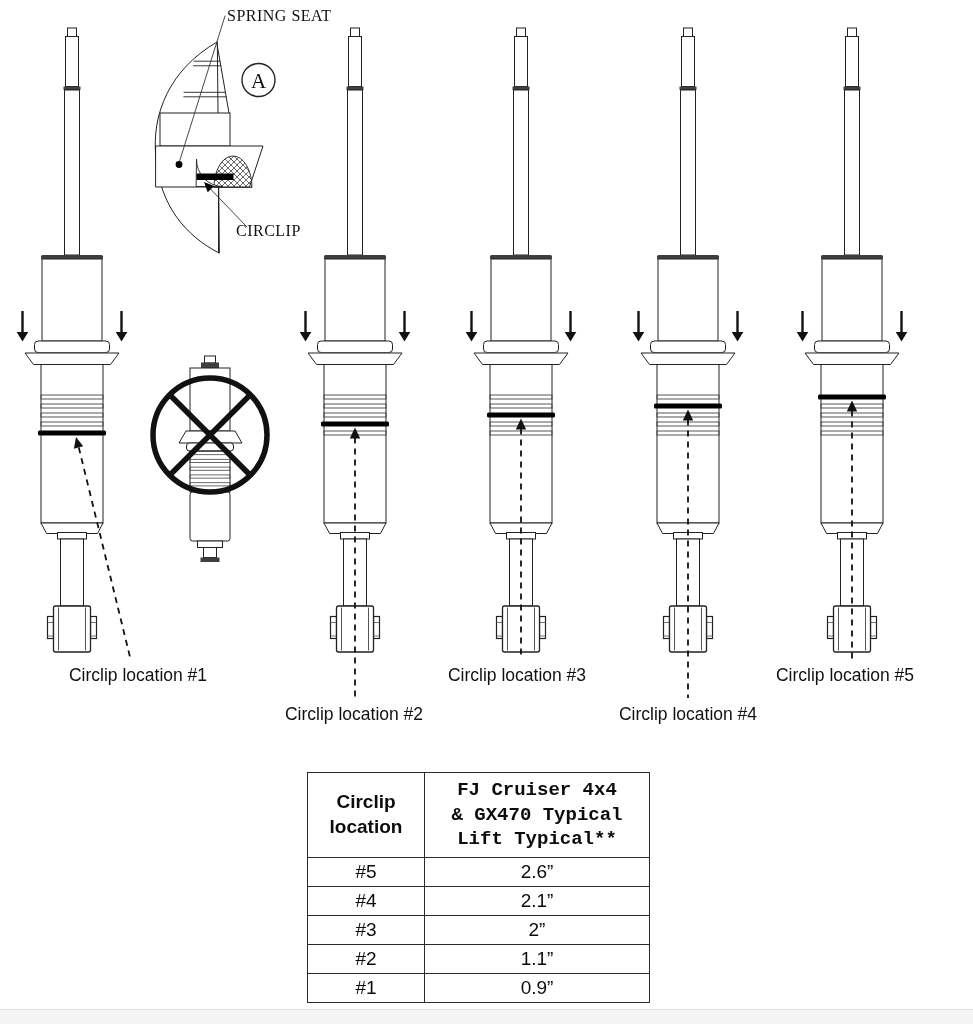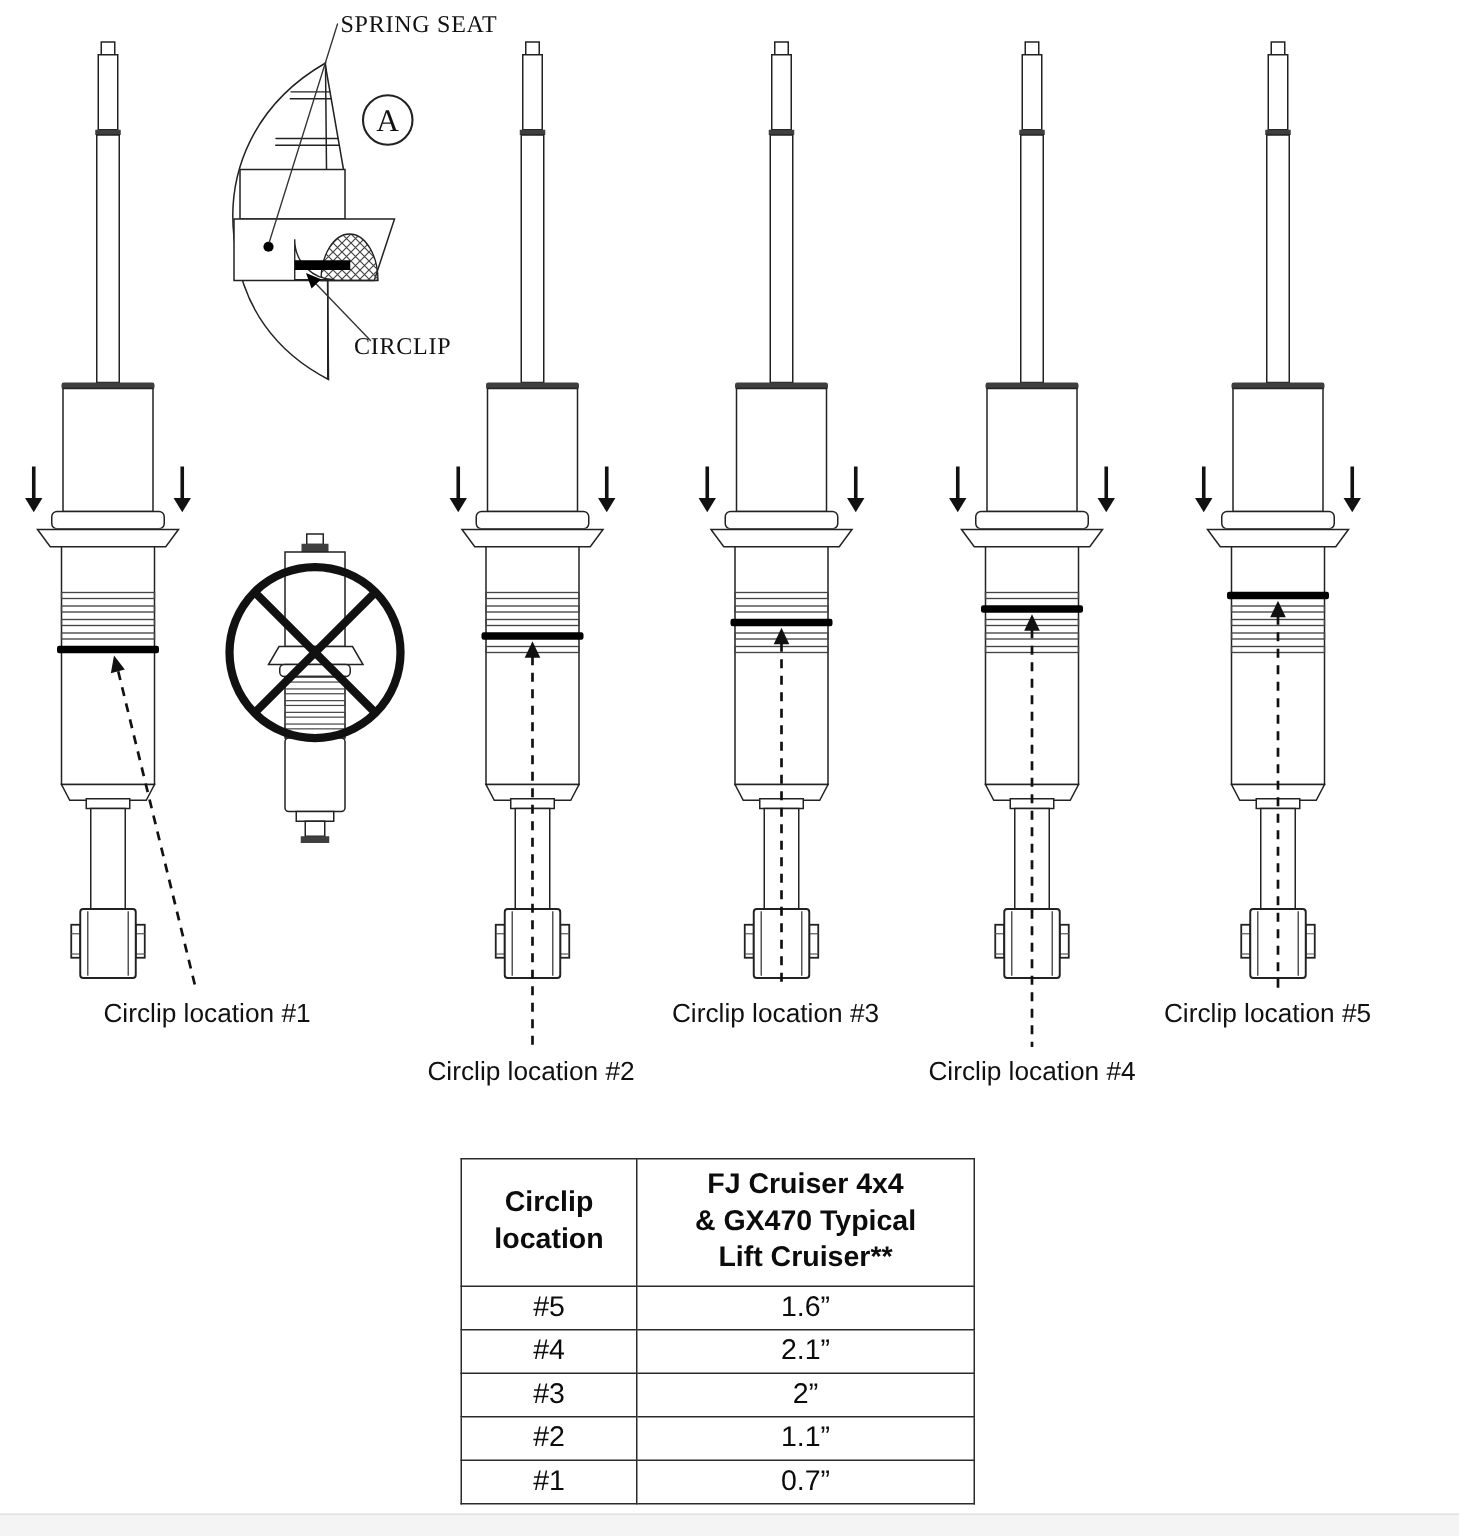--- a/index.html
+++ b/index.html
@@ -9,21 +9,21 @@
   .loc-label{font-family:"Liberation Sans",sans-serif;font-size:17.5px;fill:#111;}
   .serif-label{font-family:"Liberation Serif",serif;font-size:16px;fill:#111;letter-spacing:0.5px;}
   .marker-letter{font-family:"Liberation Serif",serif;font-size:21px;fill:#111;}
   .lift-table{position:absolute;left:307px;top:772px;border-collapse:collapse;
               background:#fff;color:#0c0c0c;}
   .lift-table th,.lift-table td{border:1.8px solid #2b2b2b;text-align:center;
               vertical-align:middle;padding:0 6px;font-size:19px;}
   .lift-table th{font-weight:bold;height:84px;line-height:1.3;}
   .lift-table td{height:28px;font-weight:normal;}
   .col-loc{width:104px;}
-  .col-height{width:212px;}
+  .col-height{width:212px;font-family:Liberation Mono, monospace;}
   .page-edge{position:absolute;left:0;bottom:0;width:973px;height:14px;
              background:#f4f4f4;border-top:1px solid #e2e2e2;}
 </style>
 </head>
 <body>
 
 <div class="page">
 
   <svg id="diagram" width="973" height="760" viewBox="0 0 973 760">
     <defs>
@@ -304,42 +304,42 @@
   <table class="lift-table">
     <thead>
       <tr>
         <th class="col-loc">
           <div>Circlip</div>
           <div>location</div>
         </th>
         <th class="col-height">
           <div>FJ Cruiser 4x4</div>
           <div>&amp; GX470 Typical</div>
-          <div>Lift Cruiser**</div>
+          <div>Lift Typical**</div>
         </th>
       </tr>
     </thead>
     <tbody>
       <tr>
         <td>#5</td>
-        <td>1.6”</td>
+        <td>2.6”</td>
       </tr>
       <tr>
         <td>#4</td>
         <td>2.1”</td>
       </tr>
       <tr>
         <td>#3</td>
         <td>2”</td>
       </tr>
       <tr>
         <td>#2</td>
         <td>1.1”</td>
       </tr>
       <tr>
         <td>#1</td>
-        <td>0.7”</td>
+        <td>0.9”</td>
       </tr>
     </tbody>
   </table>
 
   <div class="page-edge"></div>
 </div>
 
 </body></html>

